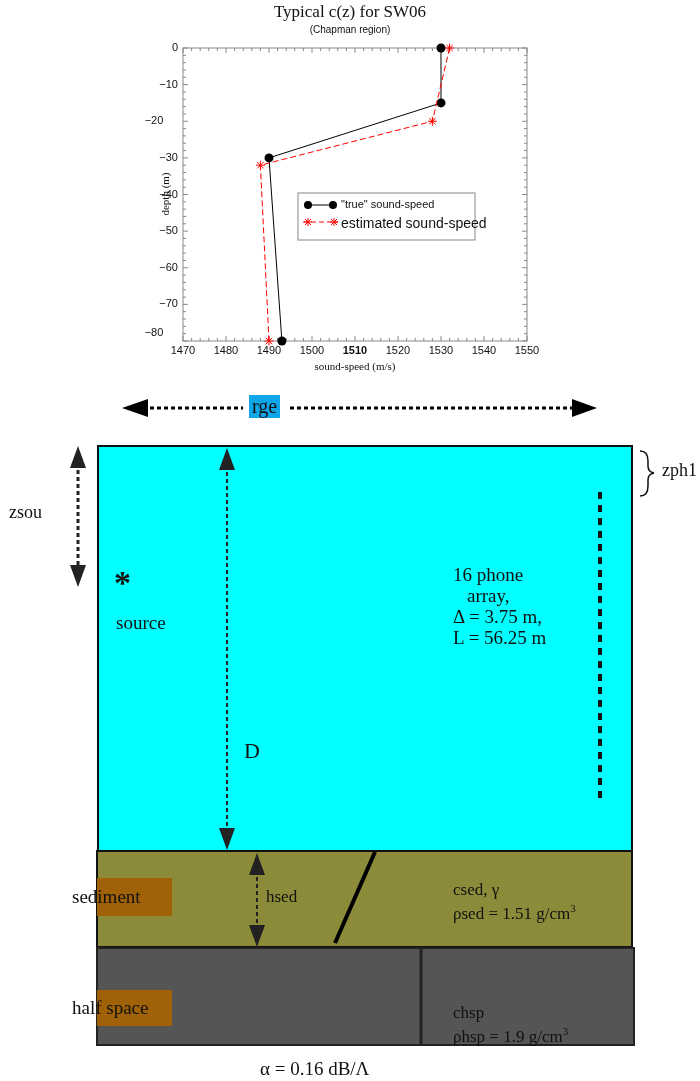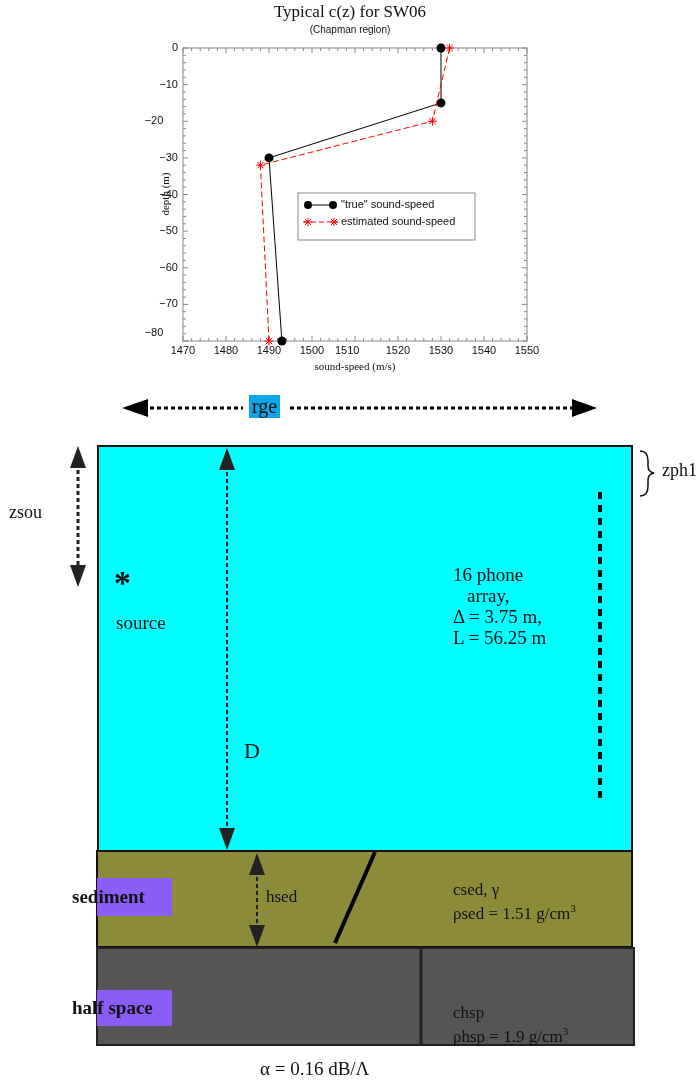--- a/index.html
+++ b/index.html
@@ -4,21 +4,21 @@
 <style>
   html,body{margin:0;padding:0;background:#fff;}
   body{width:700px;height:1081px;position:relative;overflow:hidden;font-family:"Liberation Serif",serif;color:#111;}
   .abs{position:absolute;}
   .title{left:0;width:700px;top:2px;text-align:center;font-size:17px;}
   .subtitle{left:0;width:700px;top:24px;text-align:center;font-family:"Liberation Sans",sans-serif;font-size:10px;}
   .tick{font-family:"Liberation Sans",sans-serif;font-size:11px;}
   .serif{font-family:"Liberation Serif",serif;}
   svg{position:absolute;left:0;top:0;}
   .lbl{font-size:19px;}
-  .whitebox{background:#8b5cf6;font-weight:bold;}
+  .whitebox{background:#a16207;}
 </style>
 </head>
 <body>
 
 <div class="abs title">Typical c(z) for SW06</div>
 <div class="abs subtitle">(Chapman region)</div>
 
 <svg width="700" height="1081">
   <defs>
     <marker id="ah" markerWidth="10" markerHeight="10" refX="5" refY="5" orient="auto" markerUnits="userSpaceOnUse"></marker>
@@ -274,21 +274,21 @@
   <line x1="600" y1="492" x2="600" y2="801" stroke="#111" stroke-width="4" stroke-dasharray="7,6"></line>
 
   <path d="M640,451 Q648,451 648,461 L648,466 Q648,472 654,473 Q648,474 648,480 L648,486 Q648,496 640,496" fill="none" stroke="#111" stroke-width="1.5"></path>
 </svg>
 
 <div id="xtick-labels">
     <div class="abs tick" style="left: 163px; width: 40px; text-align: center; top: 344px;">1470</div>
     <div class="abs tick" style="left: 206px; width: 40px; text-align: center; top: 344px;">1480</div>
     <div class="abs tick" style="left: 249px; width: 40px; text-align: center; top: 344px;">1490</div>
     <div class="abs tick" style="left: 292px; width: 40px; text-align: center; top: 344px;">1500</div>
-    <div class="abs tick" style="left: 335px; width: 40px; text-align: left; top: 344px;">1510</div>
+    <div class="abs tick" style="left: 335px; width: 40px; text-align: center; top: 344px; font-weight: bold;">1510</div>
     <div class="abs tick" style="left: 378px; width: 40px; text-align: center; top: 344px;">1520</div>
     <div class="abs tick" style="left: 421px; width: 40px; text-align: center; top: 344px;">1530</div>
     <div class="abs tick" style="left: 464px; width: 40px; text-align: center; top: 344px;">1540</div>
     <div class="abs tick" style="left: 507px; width: 40px; text-align: center; top: 344px;">1550</div>
   </div>
 <div id="ytick-labels">
     <div class="abs tick" style="left: 130px; width: 48px; text-align: right; top: 41px;">0</div>
     <div class="abs tick" style="left: 130px; width: 48px; text-align: right; top: 77.625px;">−10</div>
     <div class="abs tick" style="left: 130px; width: 48px; text-align: center; top: 114.25px;">−20</div>
     <div class="abs tick" style="left: 130px; width: 48px; text-align: right; top: 150.875px;">−30</div>
@@ -296,21 +296,21 @@
     <div class="abs tick" style="left: 130px; width: 48px; text-align: right; top: 224.125px;">−50</div>
     <div class="abs tick" style="left: 130px; width: 48px; text-align: right; top: 260.75px;">−60</div>
     <div class="abs tick" style="left: 130px; width: 48px; text-align: right; top: 297.375px;">−70</div>
     <div class="abs tick" style="left: 130px; width: 48px; text-align: center; top: 326px;">−80</div>
   </div>
 
 <div class="abs serif" style="left:183px;width:344px;top:360px;text-align:center;font-size:11px;">sound-speed (m/s)</div>
 <div class="abs serif" style="left:100px;top:188px;width:130px;text-align:center;font-size:11px;transform:rotate(-90deg);transform-origin:center;">depth (m)</div>
 
 <div class="abs tick" id="legend-true" style="left:341px;top:198px;font-size:11px;">"true" sound-speed</div>
-<div class="abs tick" id="legend-est" style="left:341px;top:215px;font-size:11px;">estimated sound-speed</div>
+<div class="abs tick" id="legend-est" style="left:341px;top:215px;font-size:14px;">estimated sound-speed</div>
 
 <div class="abs lbl" style="left:249px;top:395px;background:#0ea5e9;padding:0 3px;font-size:20px;">rge</div>
 <div class="abs lbl" style="left:9px;top:502px;font-size:18px;">zsou</div>
 <div class="abs lbl" style="left:662px;top:460px;font-size:18px;">zph1</div>
 <div class="abs" style="left:114px;top:566px;font-size:34px;font-weight:bold;line-height:34px;">*</div>
 <div class="abs lbl" style="left:116px;top:612px;font-size:19px;">source</div>
 <div class="abs lbl" style="left:244px;top:738px;font-size:22px;">D</div>
 
 <div class="abs" style="left:453px;top:564px;font-size:19px;line-height:21px;">
   <div>16 phone</div>

